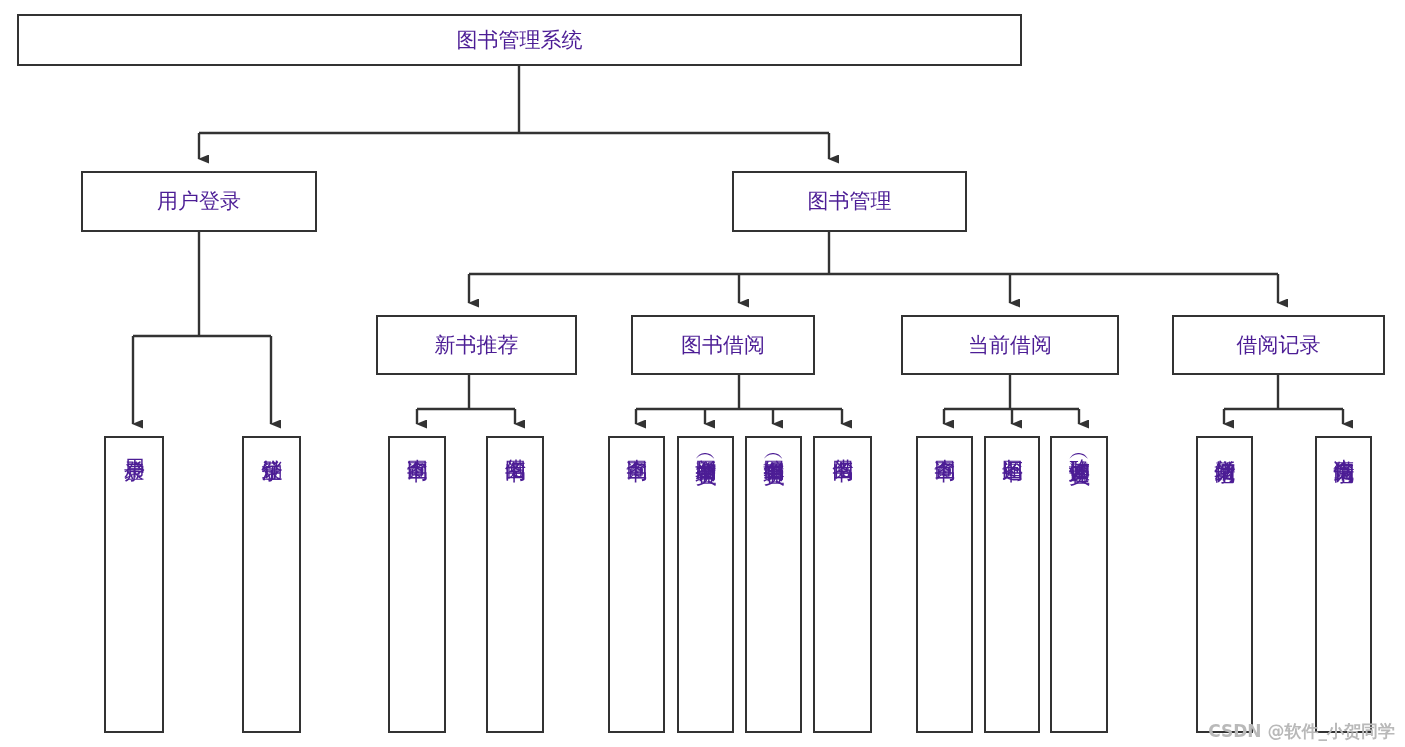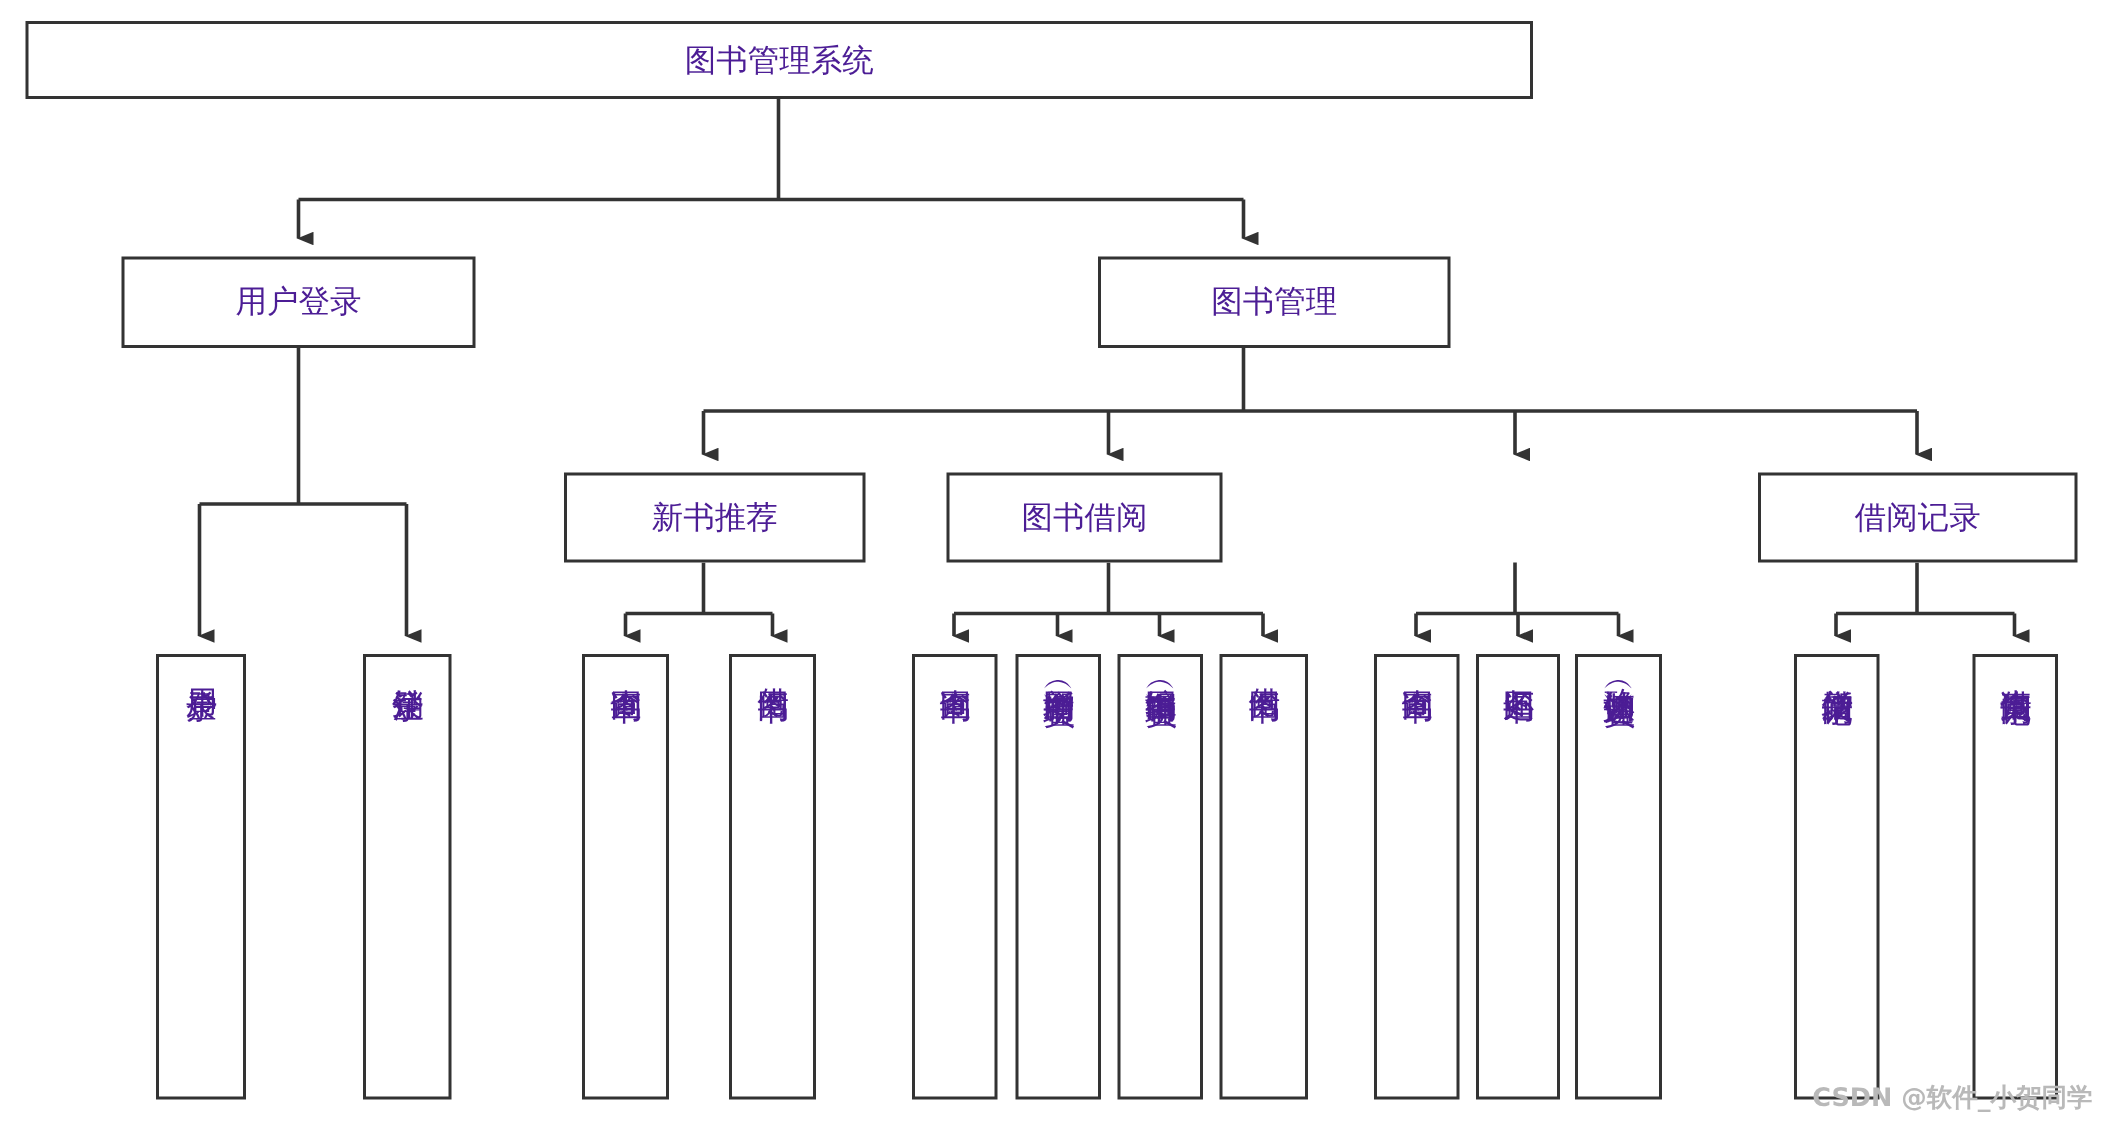--- a/index.html
+++ b/index.html
@@ -135,20 +135,23 @@
   <div class="node horiz" style="left:732px; top:171px; width:235px; height:61px;">
     <span class="node-label">图书管理</span>
   </div>
 
   <div class="node horiz" style="left:376px; top:315px; width:201px; height:60px;">
     <span class="node-label">新书推荐</span>
   </div>
   <div class="node horiz" style="left:631px; top:315px; width:184px; height:60px;">
     <span class="node-label">图书借阅</span>
   </div>
+  <div class="node horiz" style="left:901px; top:315px; width:218px; height:60px;">
+    <span class="node-label">当前借阅</span>
+  </div>
   <div class="node horiz" style="left:1172px; top:315px; width:213px; height:60px;">
     <span class="node-label">借阅记录</span>
   </div>
 
   <div class="node vert" style="left:104px; top:436px; width:60px; height:297px;">
     <span class="node-label">用户登录</span>
   </div>
   <div class="node vert" style="left:242px; top:436px; width:59px; height:297px;">
     <span class="node-label">注销登录</span>
   </div>

